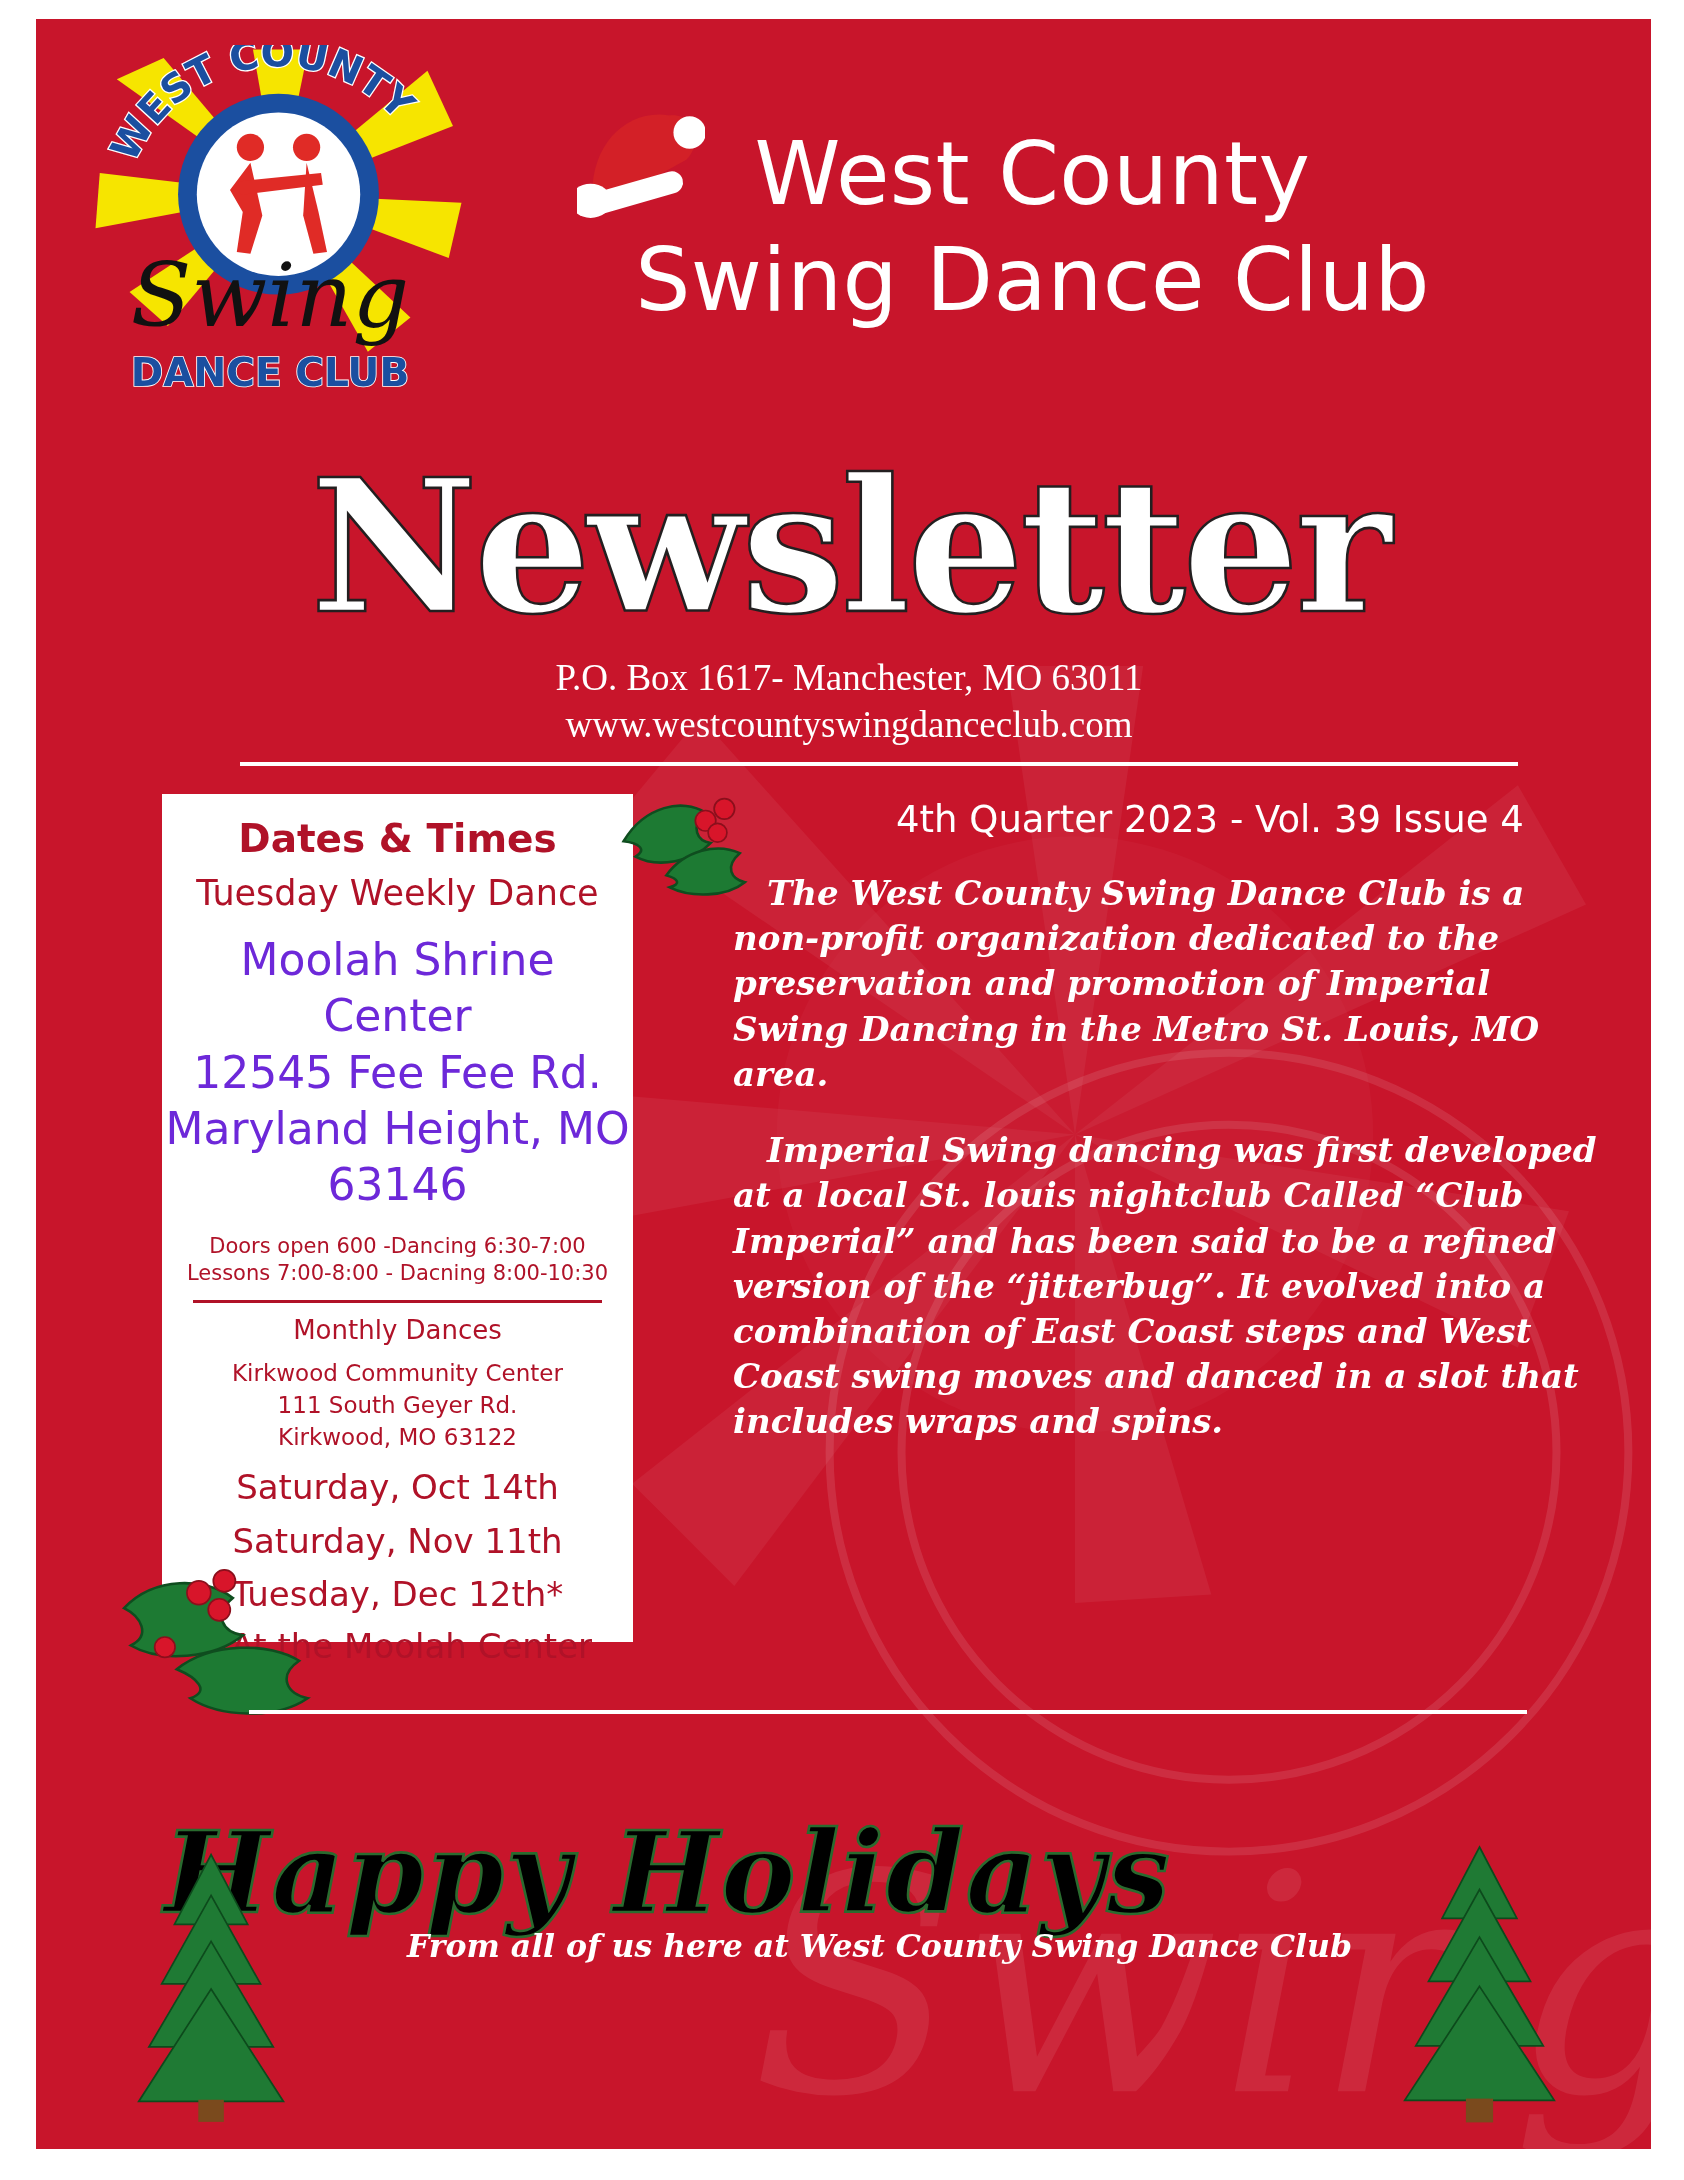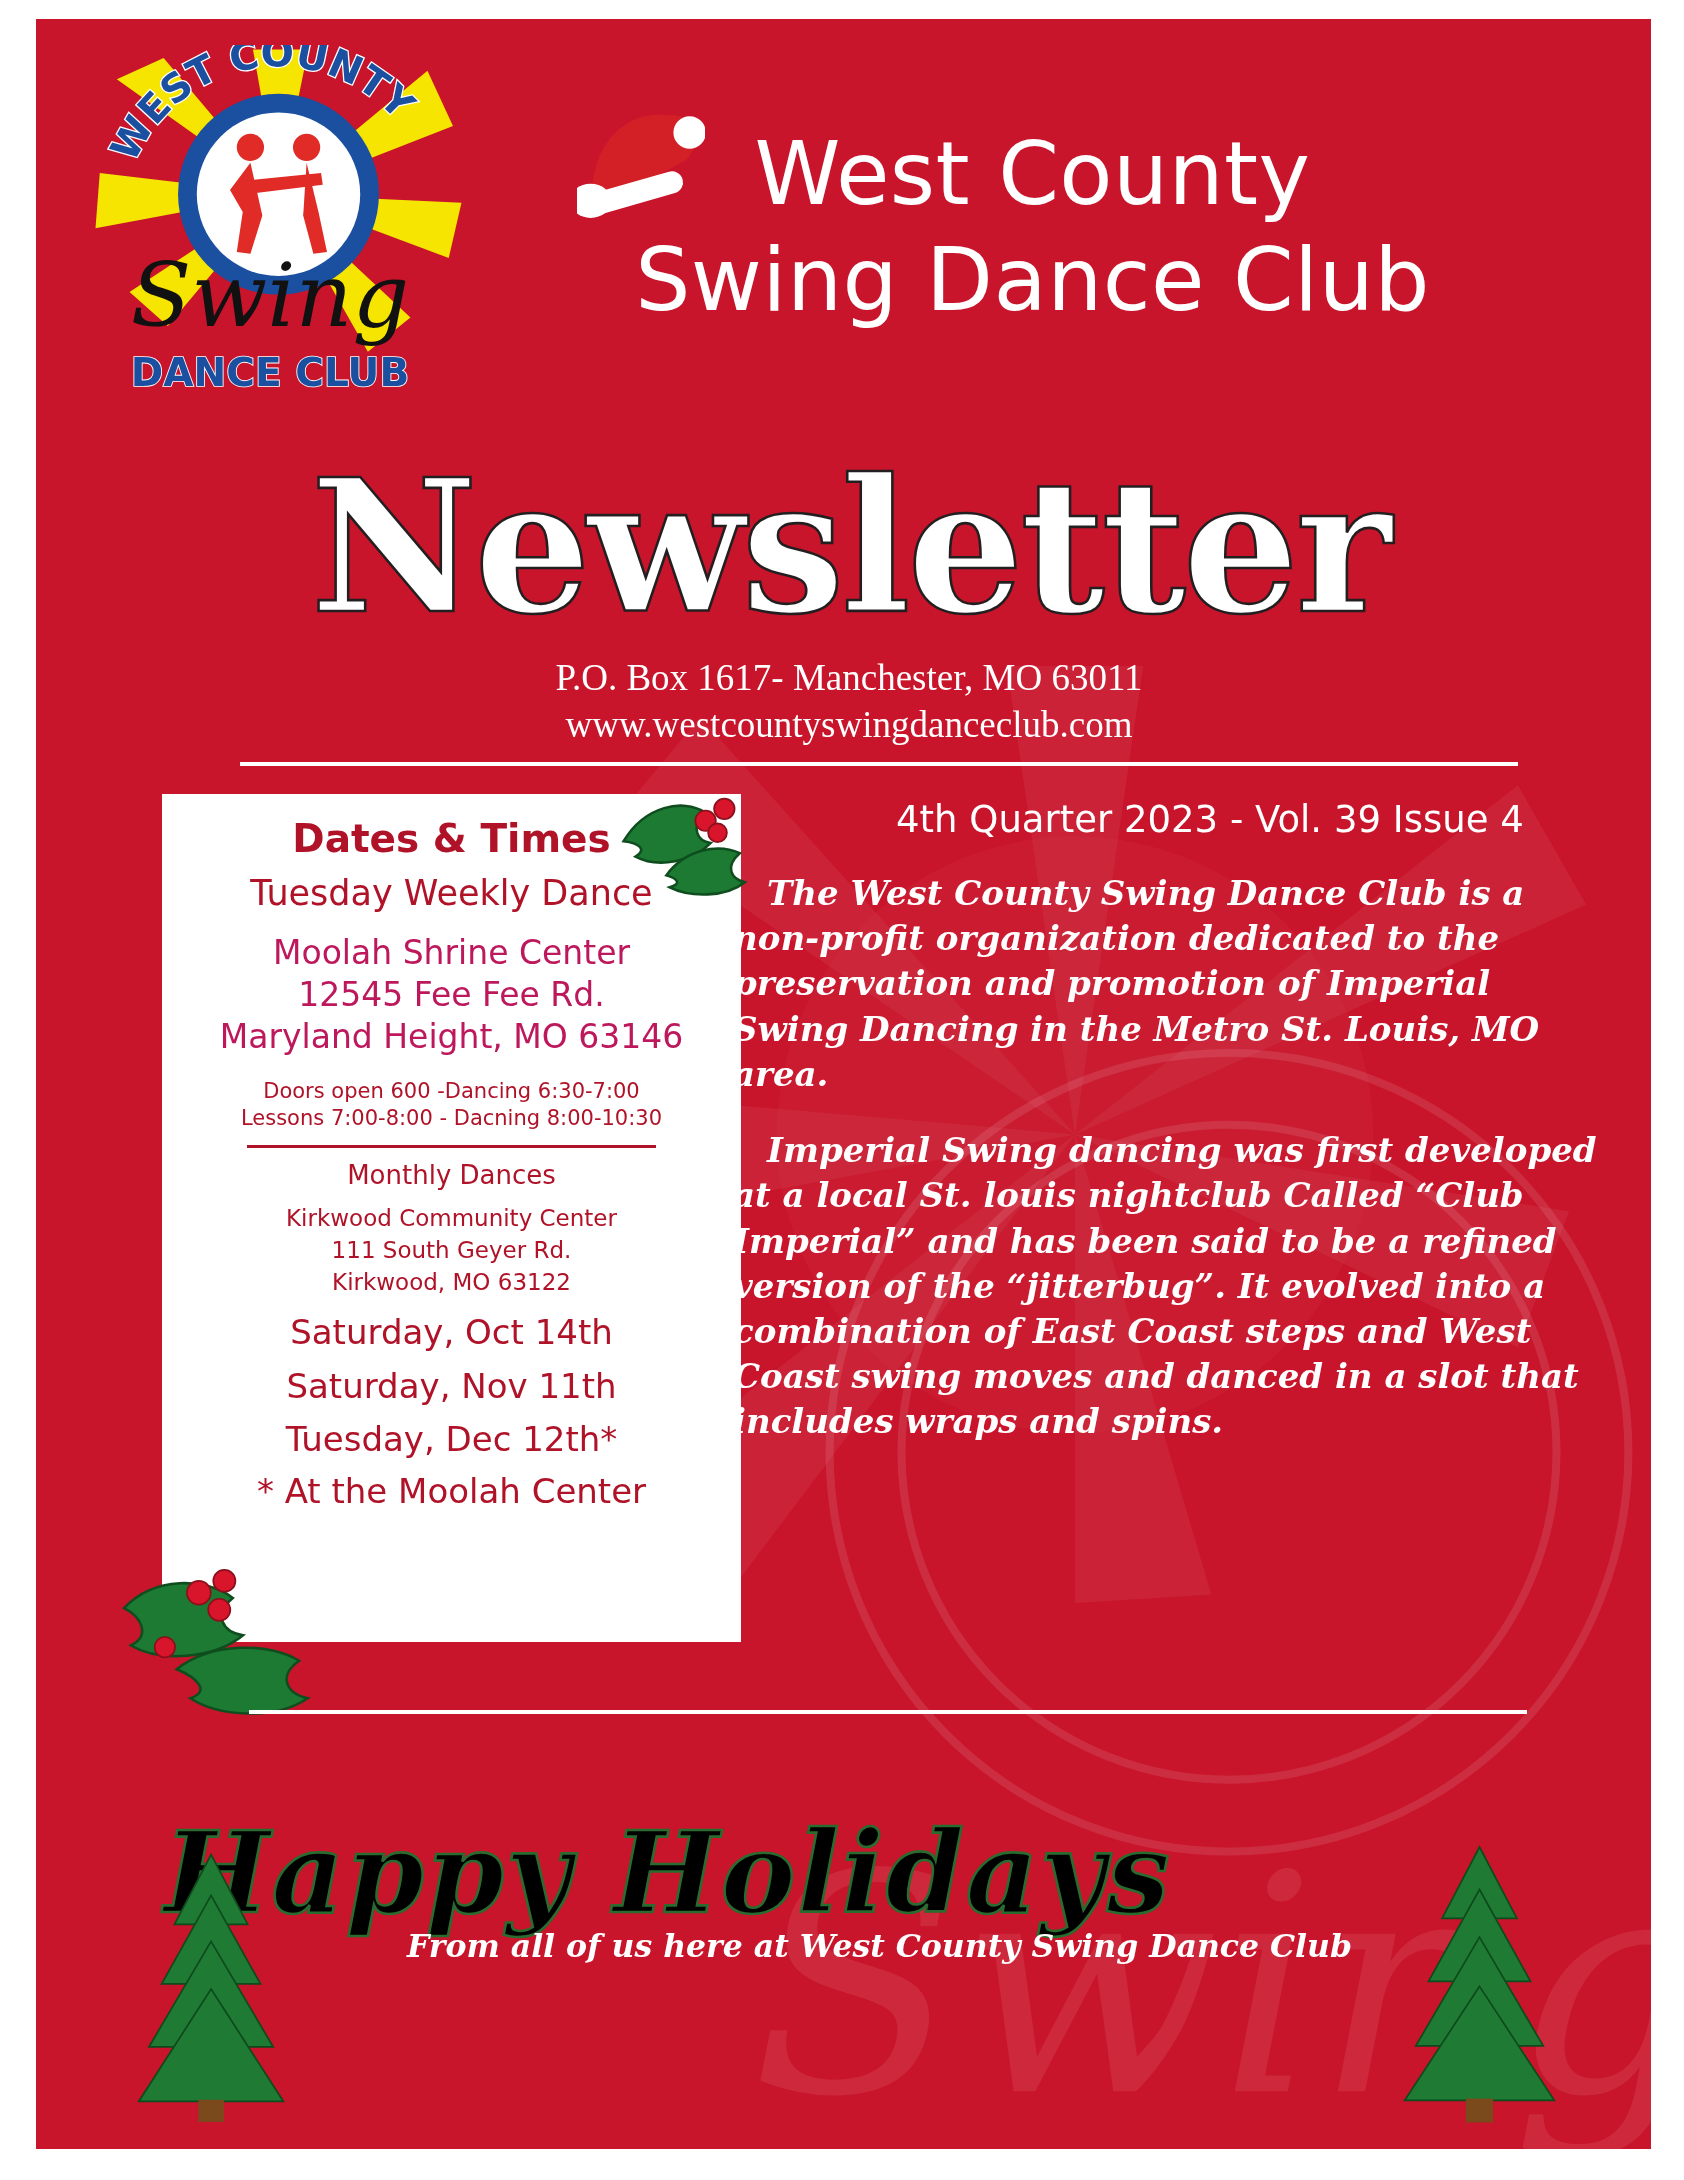--- a/index.html
+++ b/index.html
@@ -127,44 +127,44 @@
     height: 4.3px;
   }
   .rule-top { left: 204px; top: 743px; width: 1278px; }
   .rule-bottom { left: 213px; top: 1691px; width: 1278px; }
 
   
   .dates-box {
     position: absolute;
     left: 126px;
     top: 775px;
-    width: 579px;
+    width: 471px;
     height: 848px;
     background: #ffffff;
     text-align: center;
     color: #b01228;
   }
   .dates-title {
     margin-top: 22px;
     font-size: 39px;
     font-weight: bold;
     color: #b01228;
     font-family: "DejaVu Sans", sans-serif;
   }
   .dates-sub {
     font-size: 35px;
     margin-top: 12px;
     color: #b01228;
     font-family: "DejaVu Sans", sans-serif;
   }
   .venue {
     margin-top: 19px;
-    font-size: 33px;
+    font-size: 44px;
     line-height: 1.28;
-    color: #be185d;
+    color: #6d28d9;
     font-family: "DejaVu Sans", sans-serif;
   }
   .timing {
     margin-top: 19px;
     font-size: 21px;
     line-height: 1.32;
     color: #b01228;
     font-family: "DejaVu Sans", sans-serif;
   }
   .box-divider {

